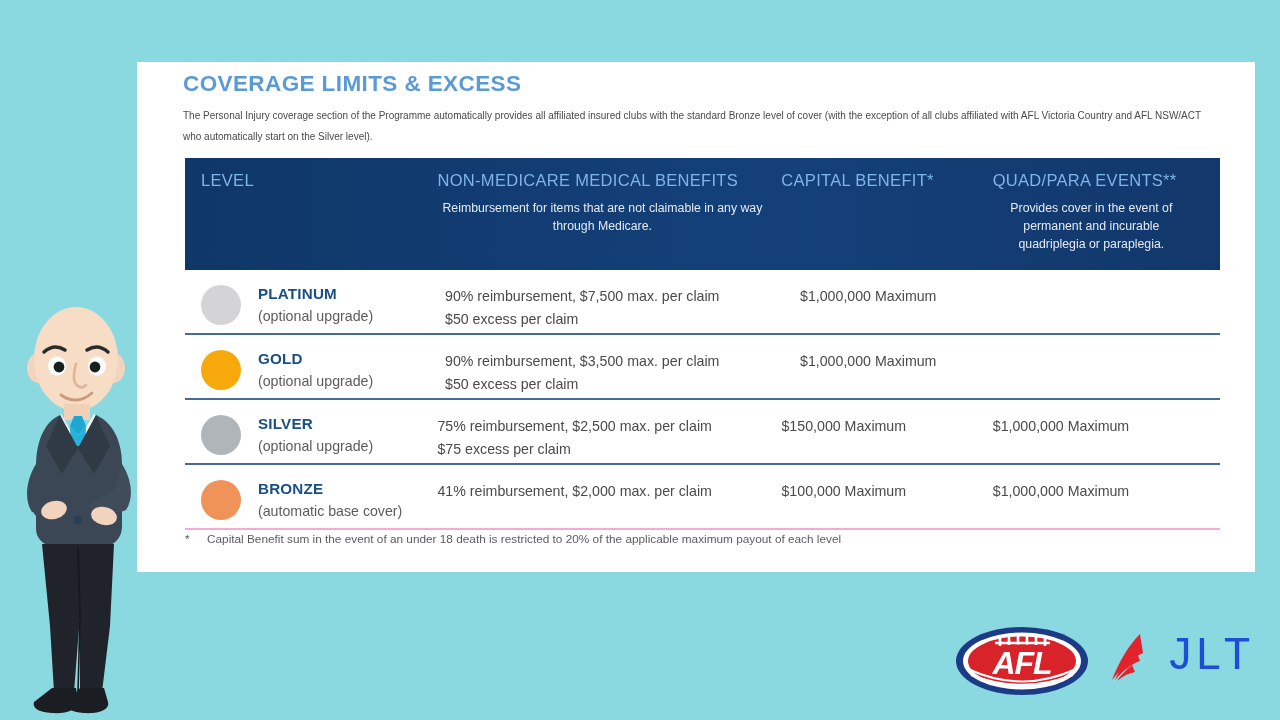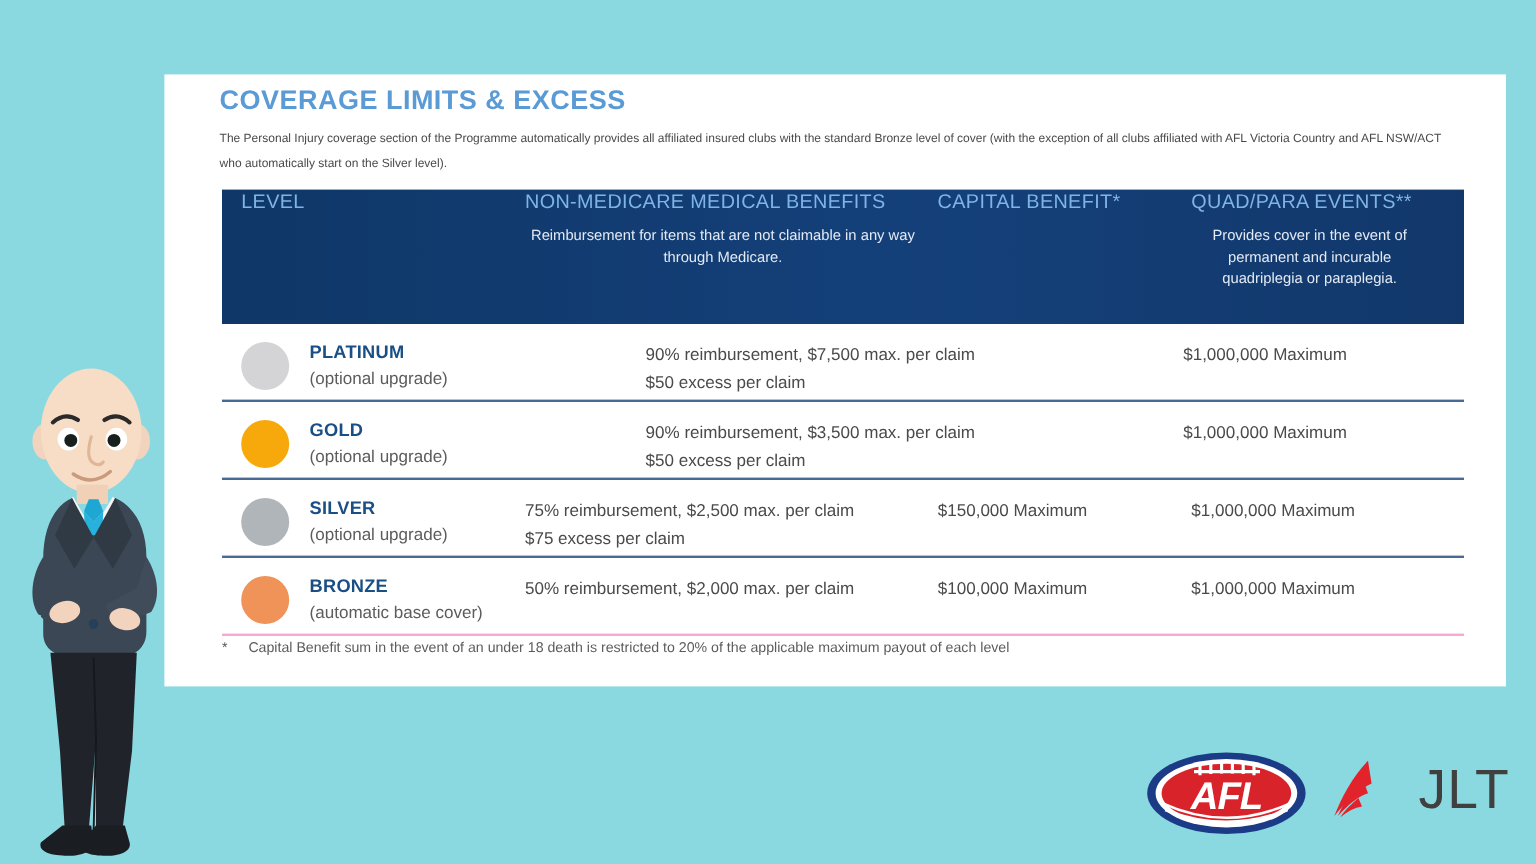--- a/index.html
+++ b/index.html
@@ -47,21 +47,21 @@
     position: absolute;
     left: 48px; top: 96px;
     width: 1035px;
   }
 
   .thead {
     display: flex;
     background: #123a6b;
     background: linear-gradient(90deg,#0f3767 0%,#14407a 55%,#12386b 100%);
     height: 112px;
-    padding: 0 16px 0 16px;
+    padding: 12px 16px 0 16px;
   }
   .th {
     padding-right: 14px;
   }
   .th-title {
     color: #7fb4e8;
     font-size: 16.5px;
     letter-spacing: 0.3px;
     line-height: 21px;
     font-weight: 400;
@@ -79,21 +79,20 @@
   .col-med    { width: 355px; }
   .col-cap    { width: 218px; }
   .col-quad   { width: 218px; }
 
   .trow {
     display: flex;
     align-items: flex-start;
     height: 65px;
     padding: 14px 16px 0 16px;
     border-bottom: 2px solid #4a6a96;
-    justify-content: space-between;
   }
   .trow:last-of-type { border-bottom: 2px solid #f9a8d4; }
 
   .level-cell {
     display: flex;
     align-items: flex-start;
     width: 244px;
   }
   .dot {
     width: 40px; height: 40px;
@@ -139,26 +138,26 @@
 
   
   #logos {
     position: absolute;
     left: 955px; top: 620px;
     width: 300px; height: 80px;
   }
   #afl-logo { position: absolute; left: 0; top: 5px; }
   #jlt-logo { position: absolute; left: 155px; top: 12px; display: flex; align-items: center; }
   #jlt-text {
-    font-family: Liberation Sans, sans-serif;
+    font-family: Liberation Mono, monospace;
     font-size: 46px;
-    color: #404040;
+    color: #1d4ed8;
     letter-spacing: 1px;
     line-height: 46px;
-    margin-left: 20px;
+    margin-left: 4px;
   }
 
   
   #character { position: absolute; left: 8px; top: 296px; }
 </style>
 </head>
 <body>
 
 <div id="stage">
 
@@ -287,21 +286,21 @@
 
       <div class="trow">
         <div class="level-cell">
           <div class="dot" style="background:#ef9358"></div>
           <div class="level-text">
             <div class="level-name">BRONZE</div>
             <div class="level-note">(automatic base cover)</div>
           </div>
         </div>
         <div class="col-med cell-text">
-          <span class="cell-line2">50% reimbursement, $2,000 max. per claim</span>
+          <span class="cell-line2">41% reimbursement, $2,000 max. per claim</span>
         </div>
         <div class="col-cap cell-text">$100,000 Maximum</div>
         <div class="col-quad cell-text">$1,000,000 Maximum</div>
       </div>
 
     </div>
 
     <div id="footnote">
       <span class="ast">*</span>
       <span>Capital Benefit sum in the event of an under 18 death is restricted to 20% of the applicable maximum payout of each level</span>

